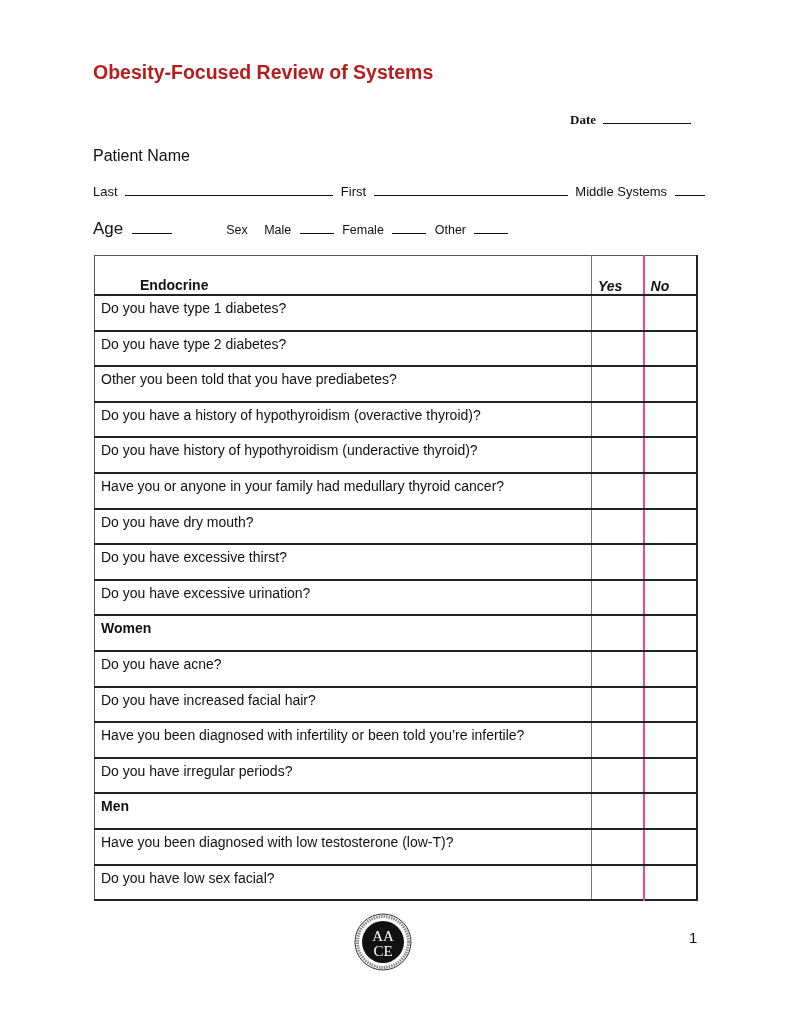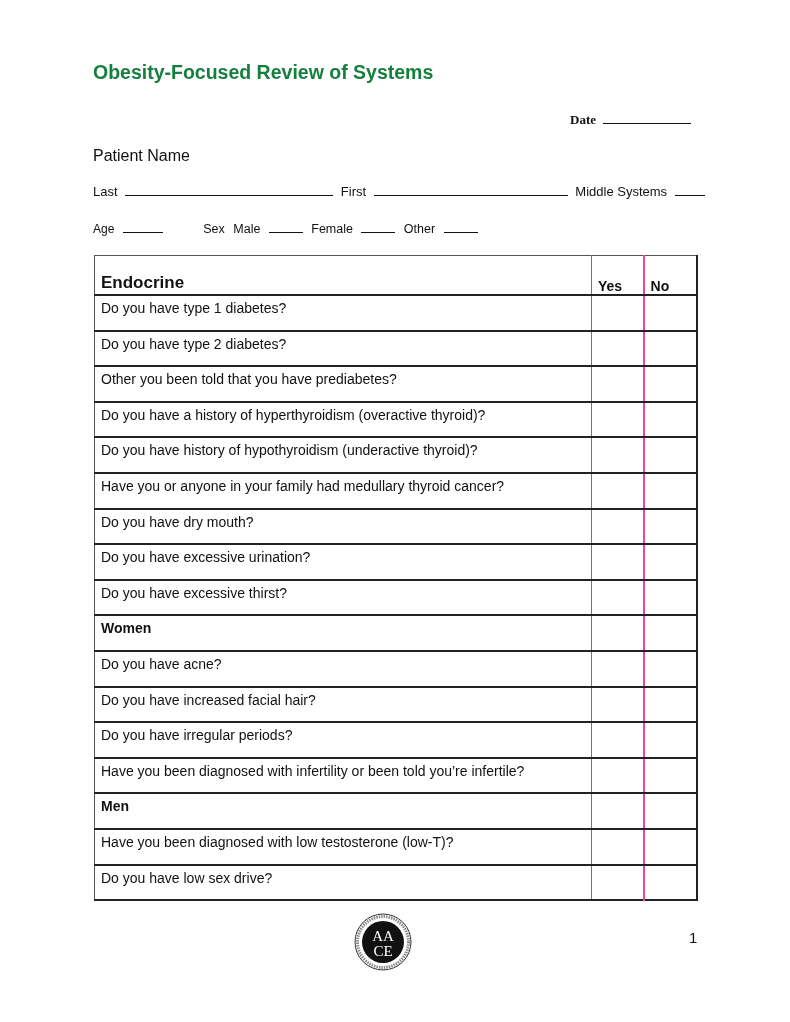--- a/index.html
+++ b/index.html
@@ -1,41 +1,41 @@
 <!DOCTYPE html>
 <html><head>
 <meta charset="utf-8">
 <style>
   html, body { margin: 0; padding: 0; background: #ffffff; }
   body { width: 790px; height: 1022px; position: relative; overflow: hidden;
          font-family: "Liberation Sans", "DejaVu Sans", sans-serif; color: #111; }
   .title { position: absolute; left: 93px; top: 61px; font-size: 19.5px; font-weight: bold;
-           color: #15803d; letter-spacing: 0; }
+           color: #b91c1c; letter-spacing: 0; }
   .date { position: absolute; left: 570px; top: 112px; font-size: 13px; font-weight: bold; font-family: Liberation Serif, serif; }
   .date .blank { display: inline-block; width: 88px; border-bottom: 1px solid #111; margin-left: 4px; height: 10px; vertical-align: baseline; }
   .pname { position: absolute; left: 93px; top: 147px; font-size: 16px; font-weight: normal; }
   .name-line { position: absolute; left: 93px; top: 184px; font-size: 13px; white-space: nowrap; }
   .name-line .blank { display: inline-block; border-bottom: 1px solid #111; height: 11px; margin: 0 4px; vertical-align: baseline; }
   .age-line { position: absolute; left: 93px; top: 219px; white-space: nowrap; }
-  .age-line .age { font-size: 12px; text-align: center; }
-  .age-line .sex { font-size: 12.5px; margin-left: 32px; }
+  .age-line .age { font-size: 17px; text-align: center; }
+  .age-line .sex { font-size: 12.5px; margin-left: 46px; }
   .age-line .blank { display: inline-block; border-bottom: 1px solid #111; height: 11px; margin: 0 4px; vertical-align: baseline; }
 
   table.ros { position: absolute; left: 94px; top: 255px; width: 604px; border-collapse: collapse;
               border-top: 1px solid #555; border-left: 1px solid #555; border-right: 2px solid #222; border-bottom: 2px solid #222; }
   table.ros td { padding: 0; vertical-align: top; }
   table.ros tr.head td { height: 38px; border-bottom: 2px solid #222; vertical-align: bottom; }
   table.ros tr.row td { height: 33.6px; border-bottom: 2px solid #222; }
   table.ros tr.row:last-child td { border-bottom: none; }
   td.q { width: 498px; padding-left: 6px !important; font-size: 14px; }
   tr.row td.q span { display: block; margin-top: 4px; }
   td.yes { width: 51px; border-left: 1px solid #777; }
   td.no  { width: 52px; border-left: 2px solid #ec4899; }
-  tr.head td.q span { font-size: 17px; font-weight: bold; display: block; margin-bottom: 1px; }
-  tr.head td.yes span, tr.head td.no span { font-size: 14px; font-weight: bold; display: block; padding-left: 6px; margin-bottom: 0px; }
+  tr.head td.q span { font-size: 14px; font-weight: bold; display: block; margin-bottom: 1px; margin-left: 39px; }
+  tr.head td.yes span, tr.head td.no span { font-size: 14px; font-weight: bold; display: block; padding-left: 6px; margin-bottom: 0px; font-style: italic; }
   tr.sub td.q span { font-weight: bold; }
 
   .logo { position: absolute; left: 354px; top: 913px; width: 58px; height: 58px; }
   .pagenum { position: absolute; left: 689px; top: 929px; font-size: 15px; }
 </style>
 </head>
 <body>
 
 <div class="title">Obesity-Focused Review of Systems</div>
 
@@ -52,21 +52,21 @@
   <span>First</span>
   <span class="blank" style="width:194px"></span>
   <span>Middle Systems</span>
   <span class="blank" style="width:30px"></span>
 </div>
 
 <div class="age-line">
   <span class="age">Age</span>
   <span class="blank" style="width:40px"></span>
   <span class="sex">Sex</span>
-  <span class="sex" style="margin-left:4px">Male</span>
+  <span class="sex" style="margin-left:12px">Male</span>
   <span class="blank" style="width:34px"></span>
   <span class="sex" style="margin-left:0">Female</span>
   <span class="blank" style="width:34px"></span>
   <span class="sex" style="margin-left:0">Other</span>
   <span class="blank" style="width:34px"></span>
 </div>
 
 <table class="ros">
   <tbody id="ros-body">
     <tr class="head">
@@ -96,21 +96,21 @@
       </tr>
       <tr class="row">
         <td class="q">
           <span>Other you been told that you have prediabetes?</span>
         </td>
         <td class="yes"></td>
         <td class="no"></td>
       </tr>
       <tr class="row">
         <td class="q">
-          <span>Do you have a history of hyperthyroidism (overactive thyroid)?</span>
+          <span>Do you have a history of hypothyroidism (overactive thyroid)?</span>
         </td>
         <td class="yes"></td>
         <td class="no"></td>
       </tr>
       <tr class="row">
         <td class="q">
           <span>Do you have history of hypothyroidism (underactive thyroid)?</span>
         </td>
         <td class="yes"></td>
         <td class="no"></td>
@@ -124,32 +124,32 @@
       </tr>
       <tr class="row">
         <td class="q">
           <span>Do you have dry mouth?</span>
         </td>
         <td class="yes"></td>
         <td class="no"></td>
       </tr>
       <tr class="row">
         <td class="q">
+          <span>Do you have excessive thirst?</span>
+        </td>
+        <td class="yes"></td>
+        <td class="no"></td>
+      </tr>
+      <tr class="row">
+        <td class="q">
           <span>Do you have excessive urination?</span>
         </td>
         <td class="yes"></td>
         <td class="no"></td>
       </tr>
-      <tr class="row">
-        <td class="q">
-          <span>Do you have excessive thirst?</span>
-        </td>
-        <td class="yes"></td>
-        <td class="no"></td>
-      </tr>
       <tr class="row sub">
         <td class="q">
           <span>Women</span>
         </td>
         <td class="yes"></td>
         <td class="no"></td>
       </tr>
       <tr class="row">
         <td class="q">
           <span>Do you have acne?</span>
@@ -159,49 +159,49 @@
       </tr>
       <tr class="row">
         <td class="q">
           <span>Do you have increased facial hair?</span>
         </td>
         <td class="yes"></td>
         <td class="no"></td>
       </tr>
       <tr class="row">
         <td class="q">
+          <span>Have you been diagnosed with infertility or been told you’re infertile?</span>
+        </td>
+        <td class="yes"></td>
+        <td class="no"></td>
+      </tr>
+      <tr class="row">
+        <td class="q">
           <span>Do you have irregular periods?</span>
         </td>
         <td class="yes"></td>
         <td class="no"></td>
       </tr>
-      <tr class="row">
-        <td class="q">
-          <span>Have you been diagnosed with infertility or been told you’re infertile?</span>
-        </td>
-        <td class="yes"></td>
-        <td class="no"></td>
-      </tr>
       <tr class="row sub">
         <td class="q">
           <span>Men</span>
         </td>
         <td class="yes"></td>
         <td class="no"></td>
       </tr>
       <tr class="row">
         <td class="q">
           <span>Have you been diagnosed with low testosterone (low-T)?</span>
         </td>
         <td class="yes"></td>
         <td class="no"></td>
       </tr>
       <tr class="row">
         <td class="q">
-          <span>Do you have low sex drive?</span>
+          <span>Do you have low sex facial?</span>
         </td>
         <td class="yes"></td>
         <td class="no"></td>
       </tr>
     </tbody>
 </table>
 
 <div class="logo">
   <svg width="58" height="58" viewBox="0 0 58 58">
     <circle cx="29" cy="29" r="28" fill="#fff" stroke="#333" stroke-width="1"></circle>

